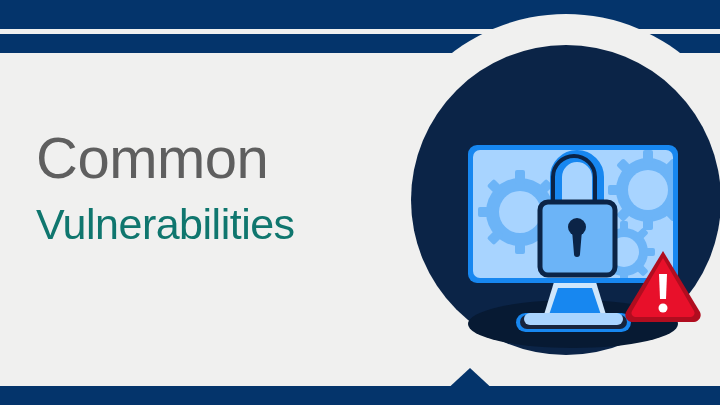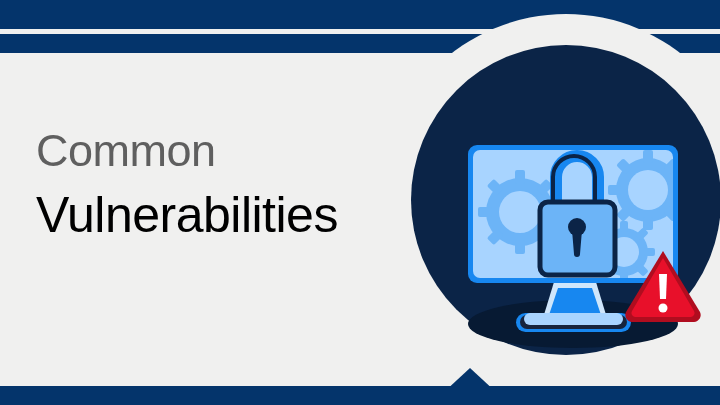--- a/index.html
+++ b/index.html
@@ -27,27 +27,27 @@
     z-index:40;
     line-height:1.02;
     letter-spacing:-0.5px;
   }
   .hl-line{
     display:block;
     white-space:nowrap;
     font-weight:400;
   }
   #line-common{
-    font-size:45px;
+    font-size:58px;
     color:#5f5f5f;
     margin-bottom:16px;
   }
   #line-vuln{
-    font-size:50px;
-    color:#000000;
+    font-size:43px;
+    color:#0f766e;
     margin-bottom:16px;
   }
   #line-exposures{
     font-size:43px;
     color:#111111;
   }
   #amp{
     color:#103a66;
     font-weight:400;
     margin-right:14px;

